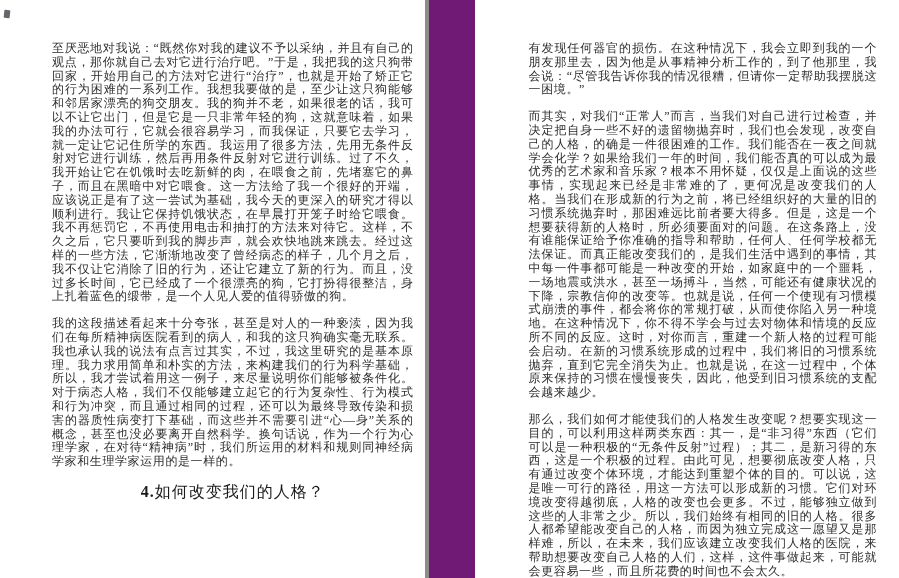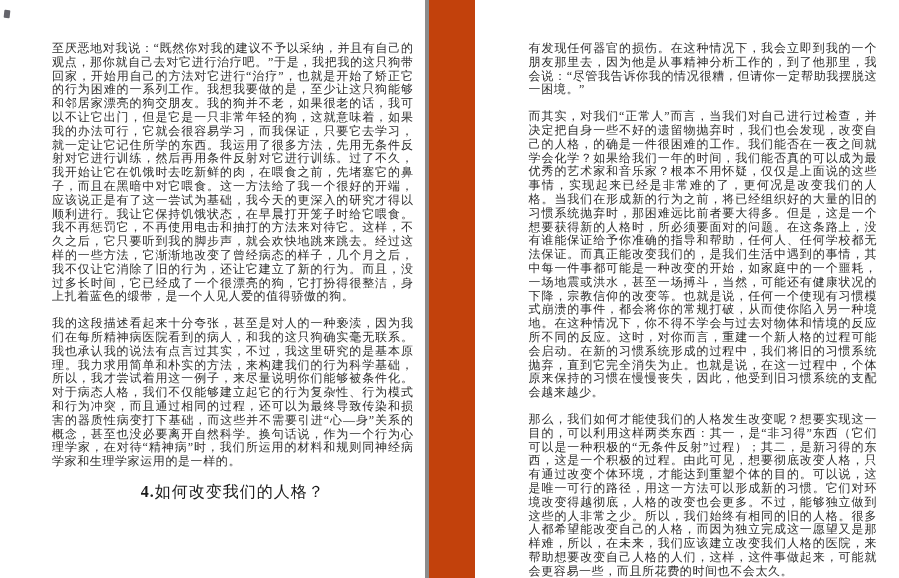--- a/index.html
+++ b/index.html
@@ -1,20 +1,20 @@
 <!DOCTYPE html>
 <html><head>
 <meta charset="utf-8">
 <style>
   html, body { margin: 0; padding: 0; background: #ffffff; }
   .spread {
     position: relative;
     width: 899px;
     height: 578px;
-    background: #c2410c;
+    background: #701a75;
     overflow: hidden;
     display: flex;
     font-family: "Liberation Serif", "DejaVu Serif", serif;
     color: #2d2d2d;
   }
   .page {
     box-sizing: border-box;
     background: #ffffff;
     height: 578px;
   }

